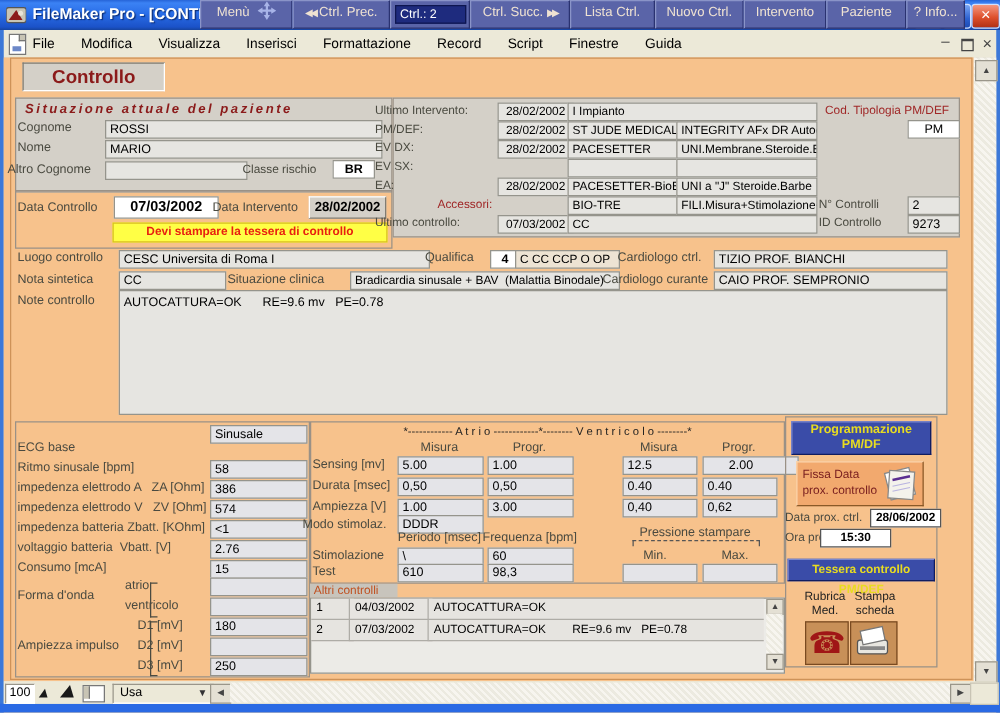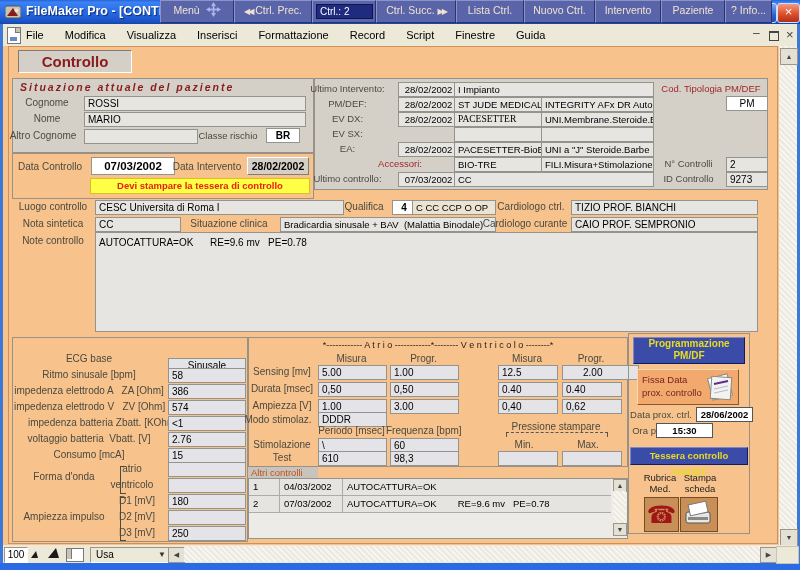--- a/index.html
+++ b/index.html
@@ -16,21 +16,21 @@
   .winbtn.close{background:linear-gradient(180deg,#F49880,#DE502C 55%,#B03016);}
   .menubar{left:0;top:24px;width:800px;height:22px;background:#ECE9D8;border-bottom:1px solid #D8D4C4;}
   .menuitem{font-size:11px;color:#000;padding:0 2px;line-height:22px;}
   .sideborder{top:24px;width:3px;height:546px;background:#3C78D8;}
   .bottomborder{left:0;top:563px;width:800px;height:7px;background:#2A6AE4;}
   
   .content{left:3px;top:46px;width:776px;height:499px;background:#F7C28C;}
   .frame{border:1px solid #CE9258;pointer-events:none;}
   .panel{background:#D4D0C8;border:1px solid #9A9186;}
   .obox{border:1px solid #9A9186;}
-  .lb{font-size:10px;color:#4A4A40;text-align:center;white-space:pre;line-height:13px;}
+  .lb{font-size:10px;color:#4A4A40;text-align:left;white-space:pre;line-height:13px;}
   .lbl{font-size:10px;color:#4A4A40;text-align:left;white-space:pre;line-height:13px;}
   .f{background:#E6E5E1;border:1px solid #95948C;font-size:10px;color:#000;
      padding:0 3px;height:13px;line-height:13px;white-space:pre;overflow:hidden;}
   .f.w{background:#fff;}
   .f.b{font-weight:bold;}
   .f.c{text-align:center;}
   .f.lav{background:#E4E4E8;}
   .f.sm{font-size:9.5px;}
   .red{color:#A02828;}
   .tbtn{background:#5A64A8;border:1px solid #2A3270;border-top-color:#8A94C8;border-left-color:#8A94C8;
@@ -148,21 +148,21 @@
 
 <div class="abs lb" style="left:300px;top:82px;width:95px;font-size:9.5px;">Ultimo Intervento:</div>
 <div class="abs f sm c" style="left:398px;top:82px;width:53px;">28/02/2002</div>
 <div class="abs f sm" style="left:454px;top:82px;width:192px;">I Impianto</div>
 <div class="abs lb" style="left:300px;top:97px;width:95px;font-size:9.5px;">PM/DEF:</div>
 <div class="abs f sm c" style="left:398px;top:97px;width:53px;">28/02/2002</div>
 <div class="abs f sm" style="left:454px;top:97px;width:84px;">ST JUDE MEDICAL</div>
 <div class="abs f sm" style="left:541px;top:97px;width:105px;">INTEGRITY AFx DR AutocV</div>
 <div class="abs lb" style="left:300px;top:112px;width:95px;font-size:9.5px;">EV DX:</div>
 <div class="abs f sm c" style="left:398px;top:112px;width:53px;">28/02/2002</div>
-<div class="abs f sm" style="left:454px;top:112px;width:84px;font-family:Liberation Serif, serif;">PACESETTER</div>
+<div class="abs f sm" style="left:454px;top:112px;width:84px;">PACESETTER</div>
 <div class="abs f sm" style="left:541px;top:112px;width:105px;">UNI.Membrane.Steroide.Bar</div>
 <div class="abs lb" style="left:300px;top:127px;width:95px;font-size:9.5px;">EV SX:</div>
 <div class="abs f sm" style="left:454px;top:127px;width:84px;"></div>
 <div class="abs f sm" style="left:541px;top:127px;width:105px;"></div>
 <div class="abs lb" style="left:300px;top:142px;width:95px;font-size:9.5px;">EA:</div>
 <div class="abs f sm c" style="left:398px;top:142px;width:53px;">28/02/2002</div>
 <div class="abs f sm" style="left:454px;top:142px;width:84px;">PACESETTER-BioEl</div>
 <div class="abs f sm" style="left:541px;top:142px;width:105px;">UNI a "J" Steroide.Barbe</div>
 <div class="abs lb red" style="left:350px;top:157px;width:100px;font-size:9.5px;">Accessori:</div>
 <div class="abs f sm" style="left:454px;top:157px;width:84px;">BIO-TRE</div>
@@ -186,21 +186,21 @@
 <div class="abs f" style="left:95px;top:217px;width:78px;">CC</div>
 <div class="abs lb" style="left:182px;top:217px;width:94px;">Situazione clinica</div>
 <div class="abs f sm" style="left:280px;top:217px;width:208px;">Bradicardia sinusale + BAV  (Malattia Binodale)</div>
 <div class="abs lb" style="left:482px;top:217px;width:86px;">Cardiologo curante</div>
 <div class="abs f" style="left:571px;top:217px;width:179px;">CAIO PROF. SEMPRONIO</div>
 <div class="abs lb" style="left:14px;top:234px;width:78px;">Note controllo</div>
 <div class="abs f" style="left:95px;top:232px;width:655px;height:96px;line-height:15px;padding-top:2px;">AUTOCATTURA=OK      RE=9.6 mv   PE=0.78</div>
 
 <div class="abs obox" style="left:12px;top:337px;width:234px;height:203px;"></div>
 <div class="abs lb" style="left:14px;top:352px;width:150px;">ECG base</div>
-<div class="abs f lav" style="left:168px;top:358px;width:70px;text-align:center;">Sinusale</div>
+<div class="abs f lav" style="left:168px;top:340px;width:70px;">Sinusale</div>
 <div class="abs lb" style="left:14px;top:368px;width:150px;">Ritmo sinusale [bpm]</div>
 <div class="abs f lav" style="left:168px;top:368px;width:70px;">58</div>
 <div class="abs lb" style="left:14px;top:384px;width:150px;">impedenza elettrodo A   ZA [Ohm]</div>
 <div class="abs f lav" style="left:168px;top:384px;width:70px;">386</div>
 <div class="abs lb" style="left:14px;top:400px;width:150px;">impedenza elettrodo V   ZV [Ohm]</div>
 <div class="abs f lav" style="left:168px;top:400px;width:70px;">574</div>
 <div class="abs lb" style="left:14px;top:416px;width:178px;">impedenza batteria Zbatt. [KOhm]</div>
 <div class="abs f lav" style="left:168px;top:416px;width:70px;">&lt;1</div>
 <div class="abs lb" style="left:14px;top:432px;width:150px;">voltaggio batteria  Vbatt. [V]</div>
 <div class="abs f lav" style="left:168px;top:432px;width:70px;">2.76</div>

